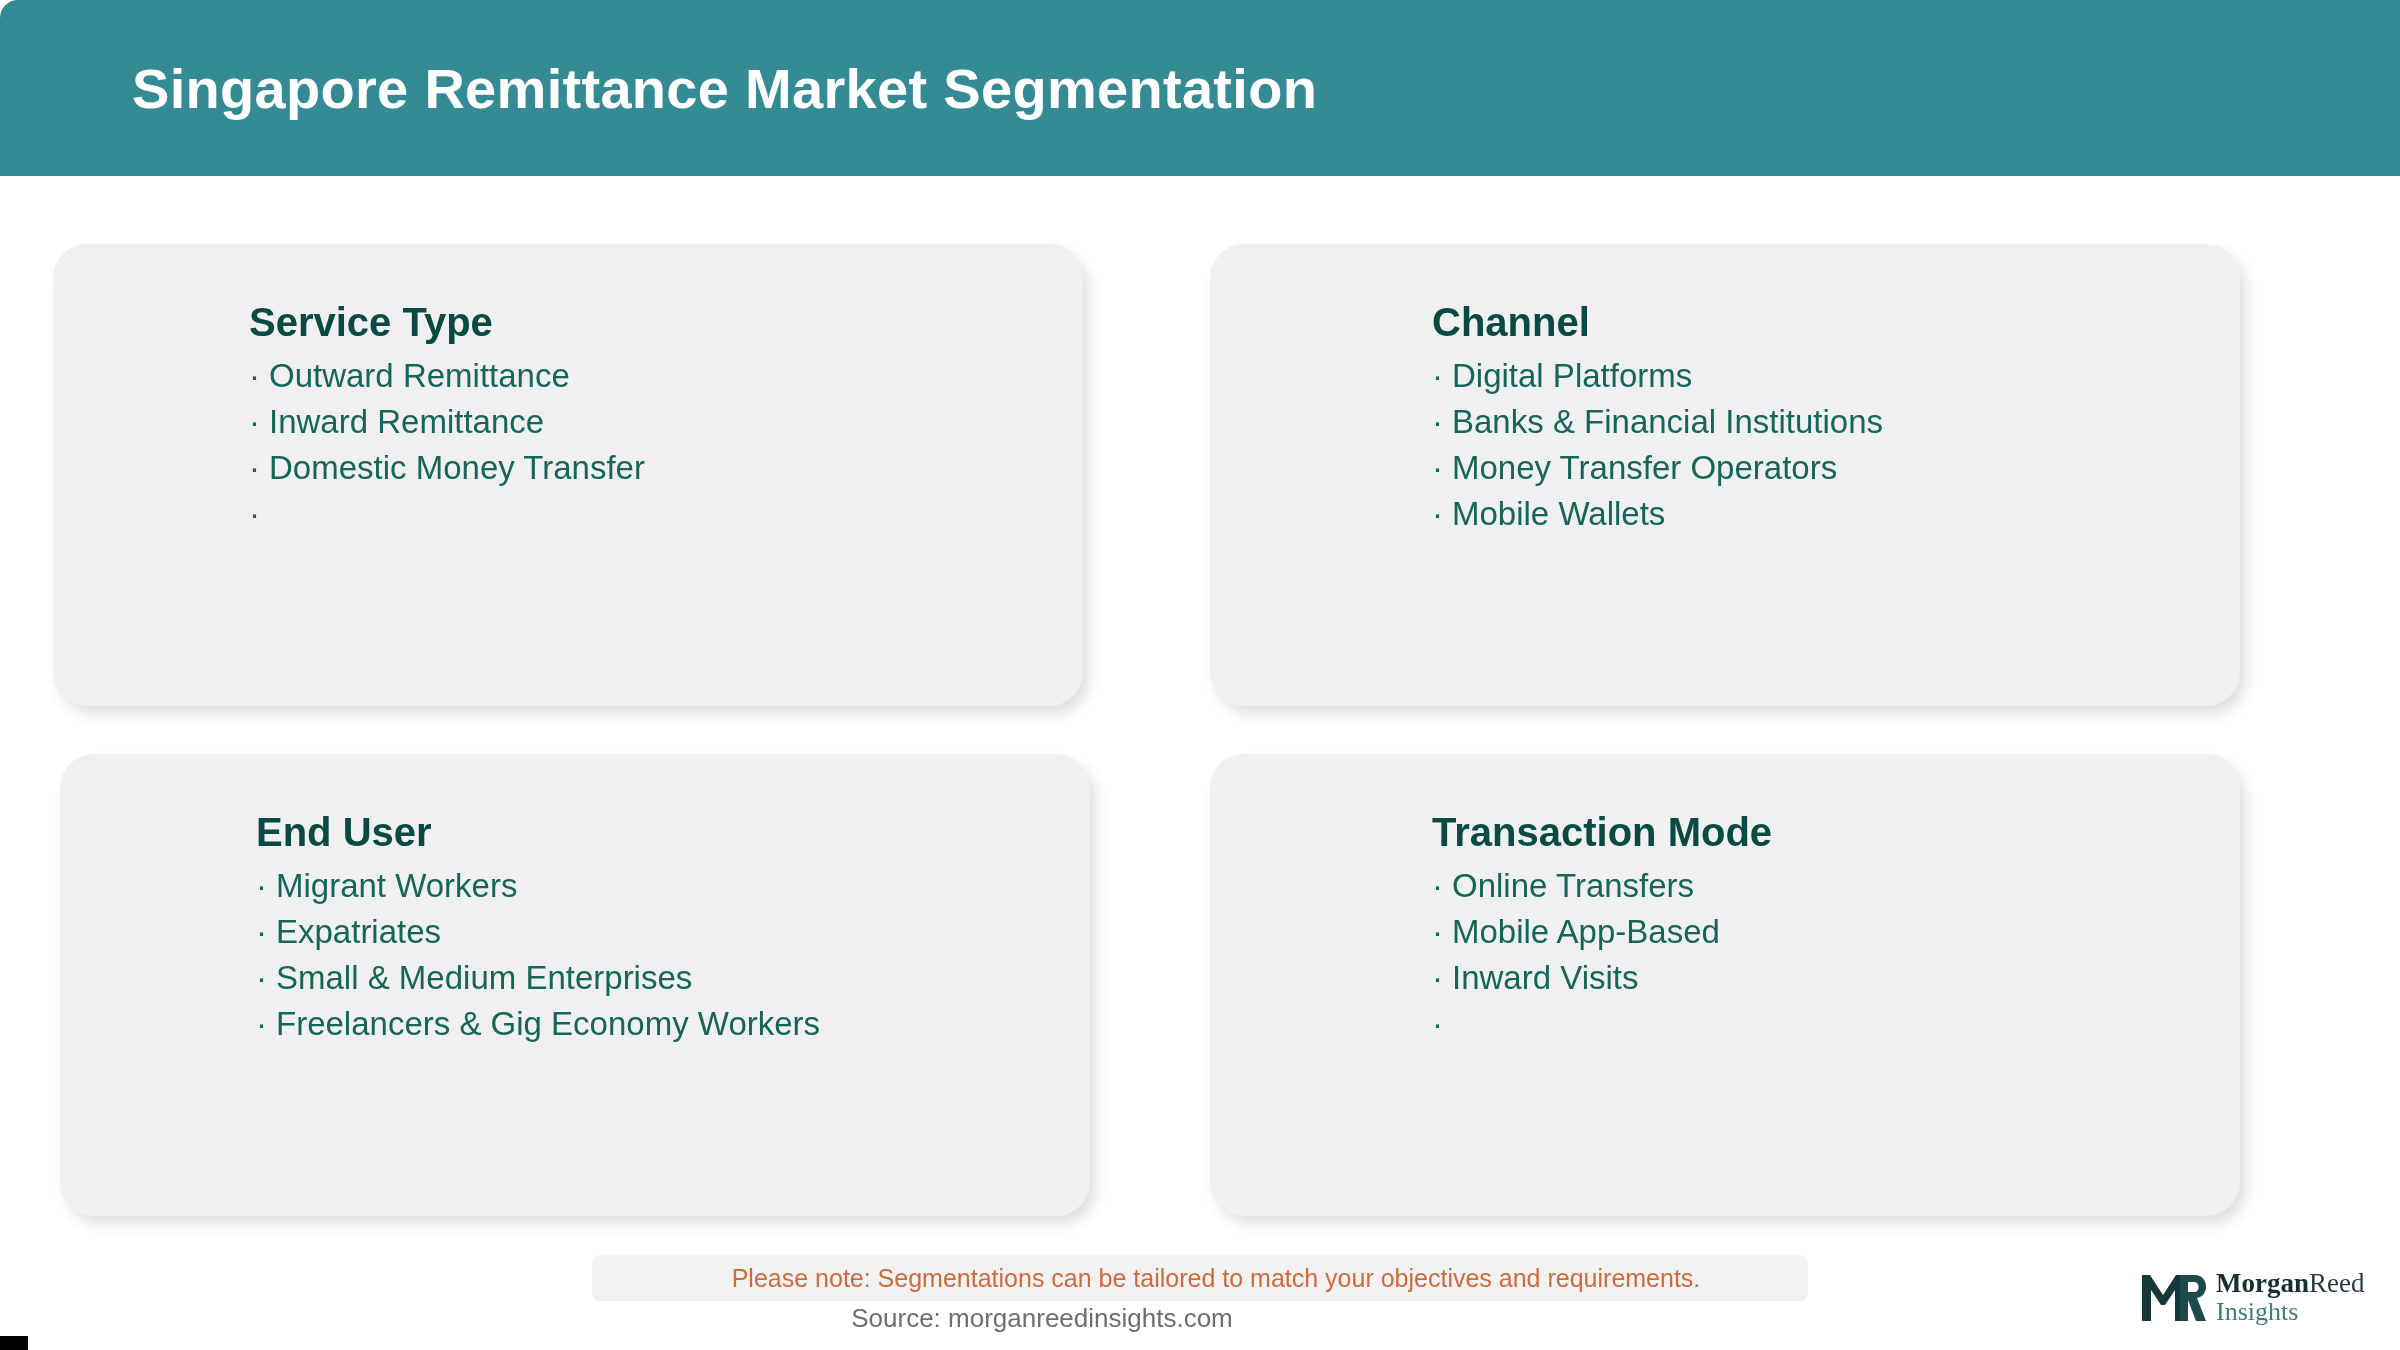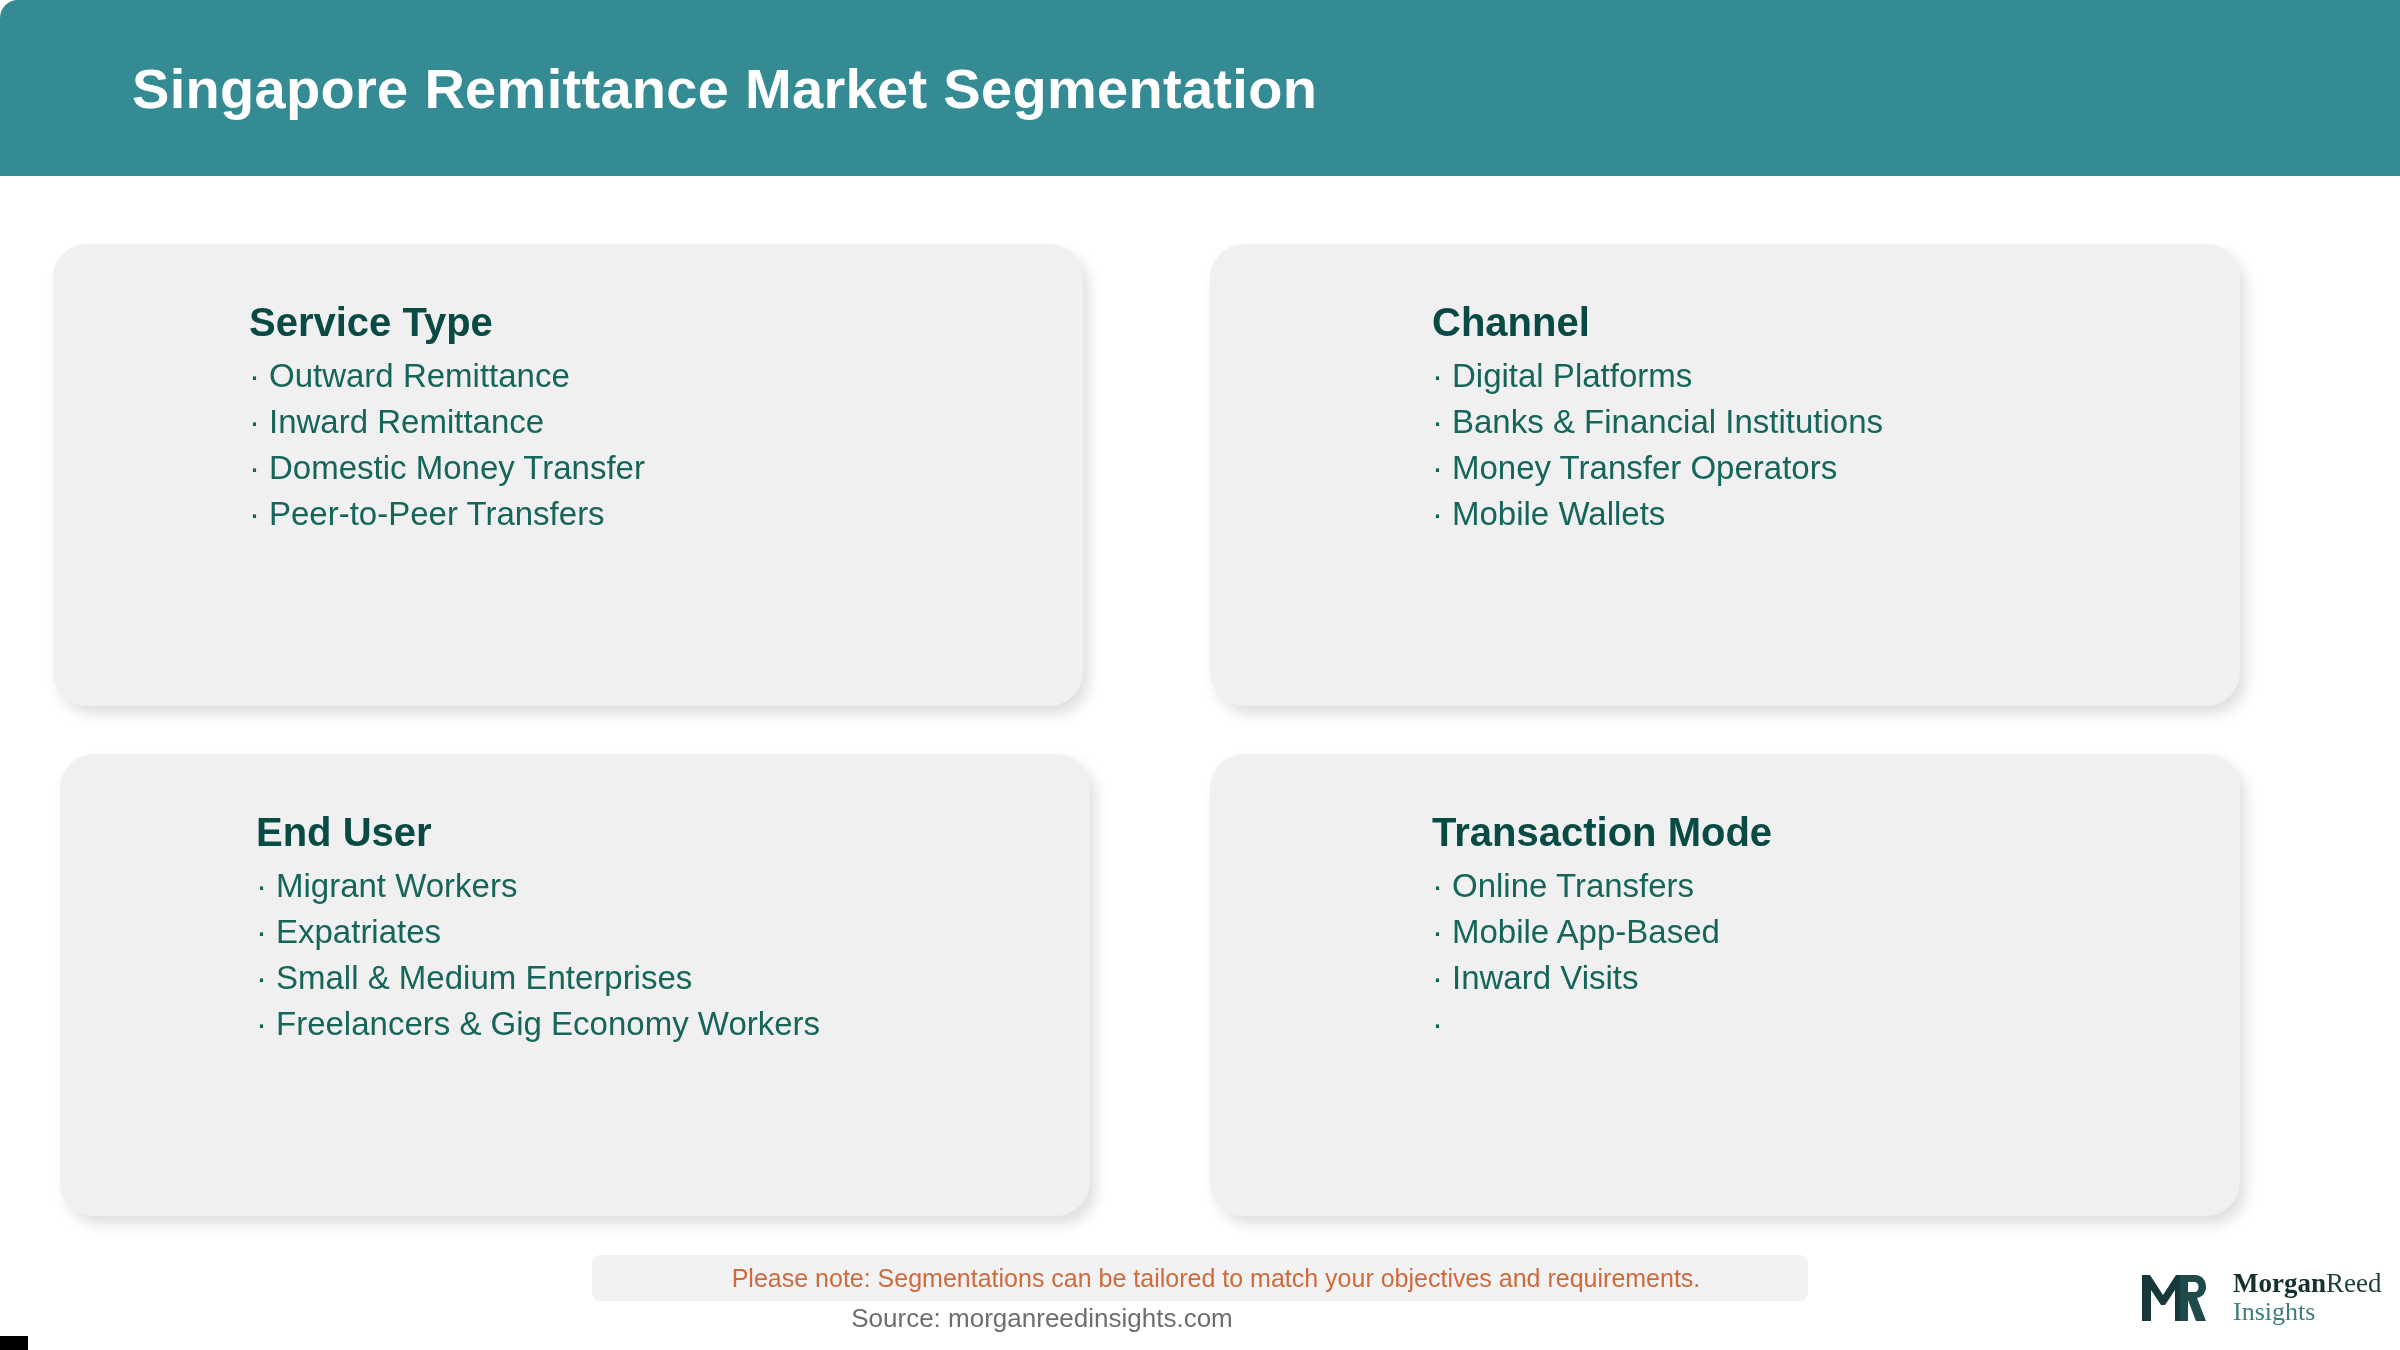--- a/index.html
+++ b/index.html
@@ -134,21 +134,21 @@
 
   
   .logo {
     position: absolute;
     left: 2140px;
     top: 1262px;
     width: 230px;
     height: 70px;
     display: flex;
     align-items: center;
-    gap: 27px;
+    gap: 10px;
   }
   .logo-mark { width: 66px; height: 52px; flex: 0 0 66px; }
   .logo-words {
     display: flex;
     flex-direction: column;
     justify-content: center;
     line-height: 1.0;
   }
   .logo-line1 {
     font-family: "Liberation Serif", serif;
@@ -197,21 +197,20 @@
         <li>
             <span class="bullet">·</span>
             <span>Inward Remittance</span>
           </li>
         <li>
             <span class="bullet">·</span>
             <span>Domestic Money Transfer</span>
           </li>
         <li>
             <span class="bullet">·</span>
-            <span>Peer-to-Peer Transfers</span>
           </li>
       </ul>
     </div>
   </div>
 
   <div class="card card-1">
     <div class="card-inner">
       <div class="card-title">Channel</div>
       <ul class="card-list">
         <li>

